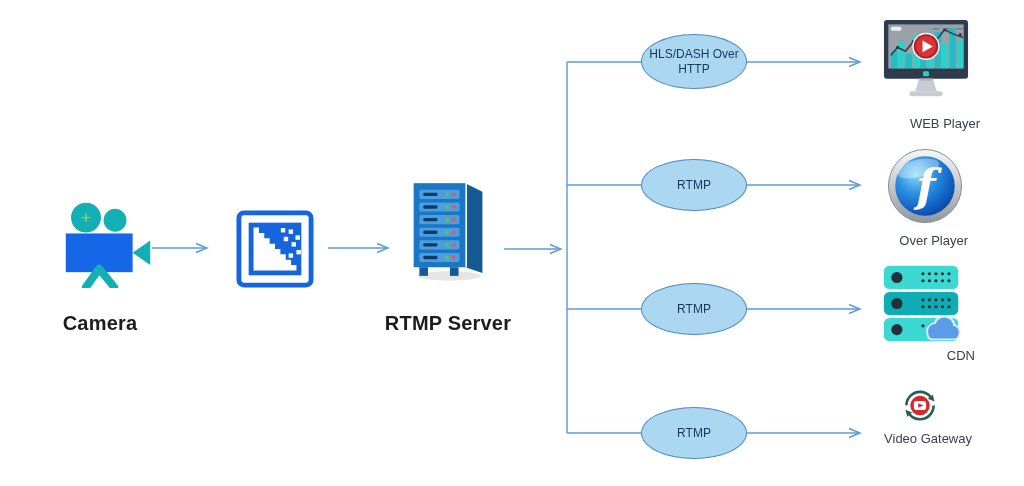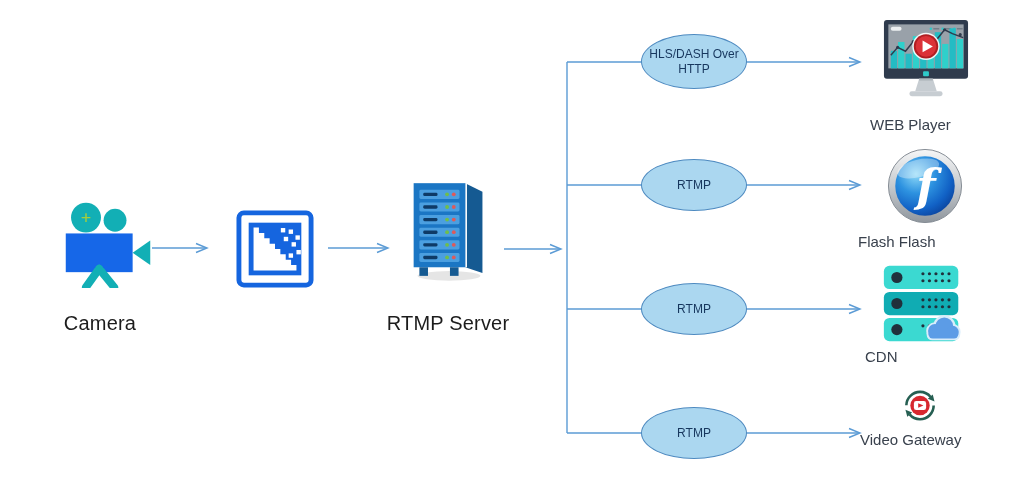--- a/index.html
+++ b/index.html
@@ -1,21 +1,21 @@
 <!DOCTYPE html>
 <html><head>
 <meta charset="utf-8">
 <style>
   html,body{margin:0;padding:0;background:#fff;}
   .canvas{position:relative;width:1024px;height:486px;background:#ffffff;overflow:hidden;
           font-family:"Liberation Sans",sans-serif;}
   .abs{position:absolute;}
   svg.connectors{position:absolute;left:0;top:0;width:1024px;height:486px;}
-  .node-label{position:absolute;text-align:center;font-size:20px;color:#1c1c1c;letter-spacing:.2px;}
-  .target-label{position:absolute;text-align:left;font-size:15px;color:#39414d;}
+  .node-label{position:absolute;text-align:center;font-size:20px;color:#1c1c1c;letter-spacing:.2px;font-weight:bold;}
+  .target-label{position:absolute;text-align:right;font-size:13px;color:#39414d;}
   .ellipse{position:absolute;background:#ABD7F0;border:1.4px solid #4E8AC0;border-radius:50%;
            display:flex;align-items:center;justify-content:center;text-align:center;
            font-size:12px;line-height:1.25;color:#17375E;padding:0 6px;box-sizing:border-box;}
 </style>
 </head>
 <body>
 
 <div class="canvas">
 
   <svg class="connectors" viewBox="0 0 1024 486" stroke="#5B9BD5" stroke-width="1.4" fill="none">
@@ -193,21 +193,21 @@
           <stop offset="0.4" stop-color="#2D92E0"></stop>
         <stop offset="0.75" stop-color="#1161C5"></stop>
           <stop offset="1" stop-color="#0A3F97"></stop>
       </radialGradient>
     </defs>
     <circle cx="40" cy="40" r="37.5" fill="url(#ringGrad)" stroke="#848B93" stroke-width="1"></circle>
     <circle cx="40" cy="40" r="30.5" fill="url(#ballGrad)"></circle>
     <ellipse cx="33" cy="22" rx="22" ry="9" fill="#ffffff" opacity="0.35" transform="rotate(-14 33 22)"></ellipse>
     <text x="41" y="55" text-anchor="middle" font-size="46" font-style="italic" font-weight="bold" font-family="'DejaVu Serif',serif" fill="#ffffff">f</text>
   </svg>
-  <div class="target-label" style="left:858px;top:233px;width:110px">Flash Flash</div>
+  <div class="target-label" style="left:858px;top:233px;width:110px">Over Player</div>
 
   <svg class="abs" style="left:882px;top:264px" width="80" height="80" viewBox="0 0 86 86">
     <g>
       <rect x="2" y="2" width="80" height="25" rx="6" fill="#3BD9D1"></rect>
       <rect x="2" y="30" width="80" height="25" rx="6" fill="#10ACB3"></rect>
       <rect x="2" y="58" width="80" height="25" rx="6" fill="#3BD9D1"></rect>
     </g>
     <g fill="#20303C">
       <circle cx="16" cy="14.5" r="6"></circle>
         <circle cx="16" cy="42.5" r="6"></circle>

